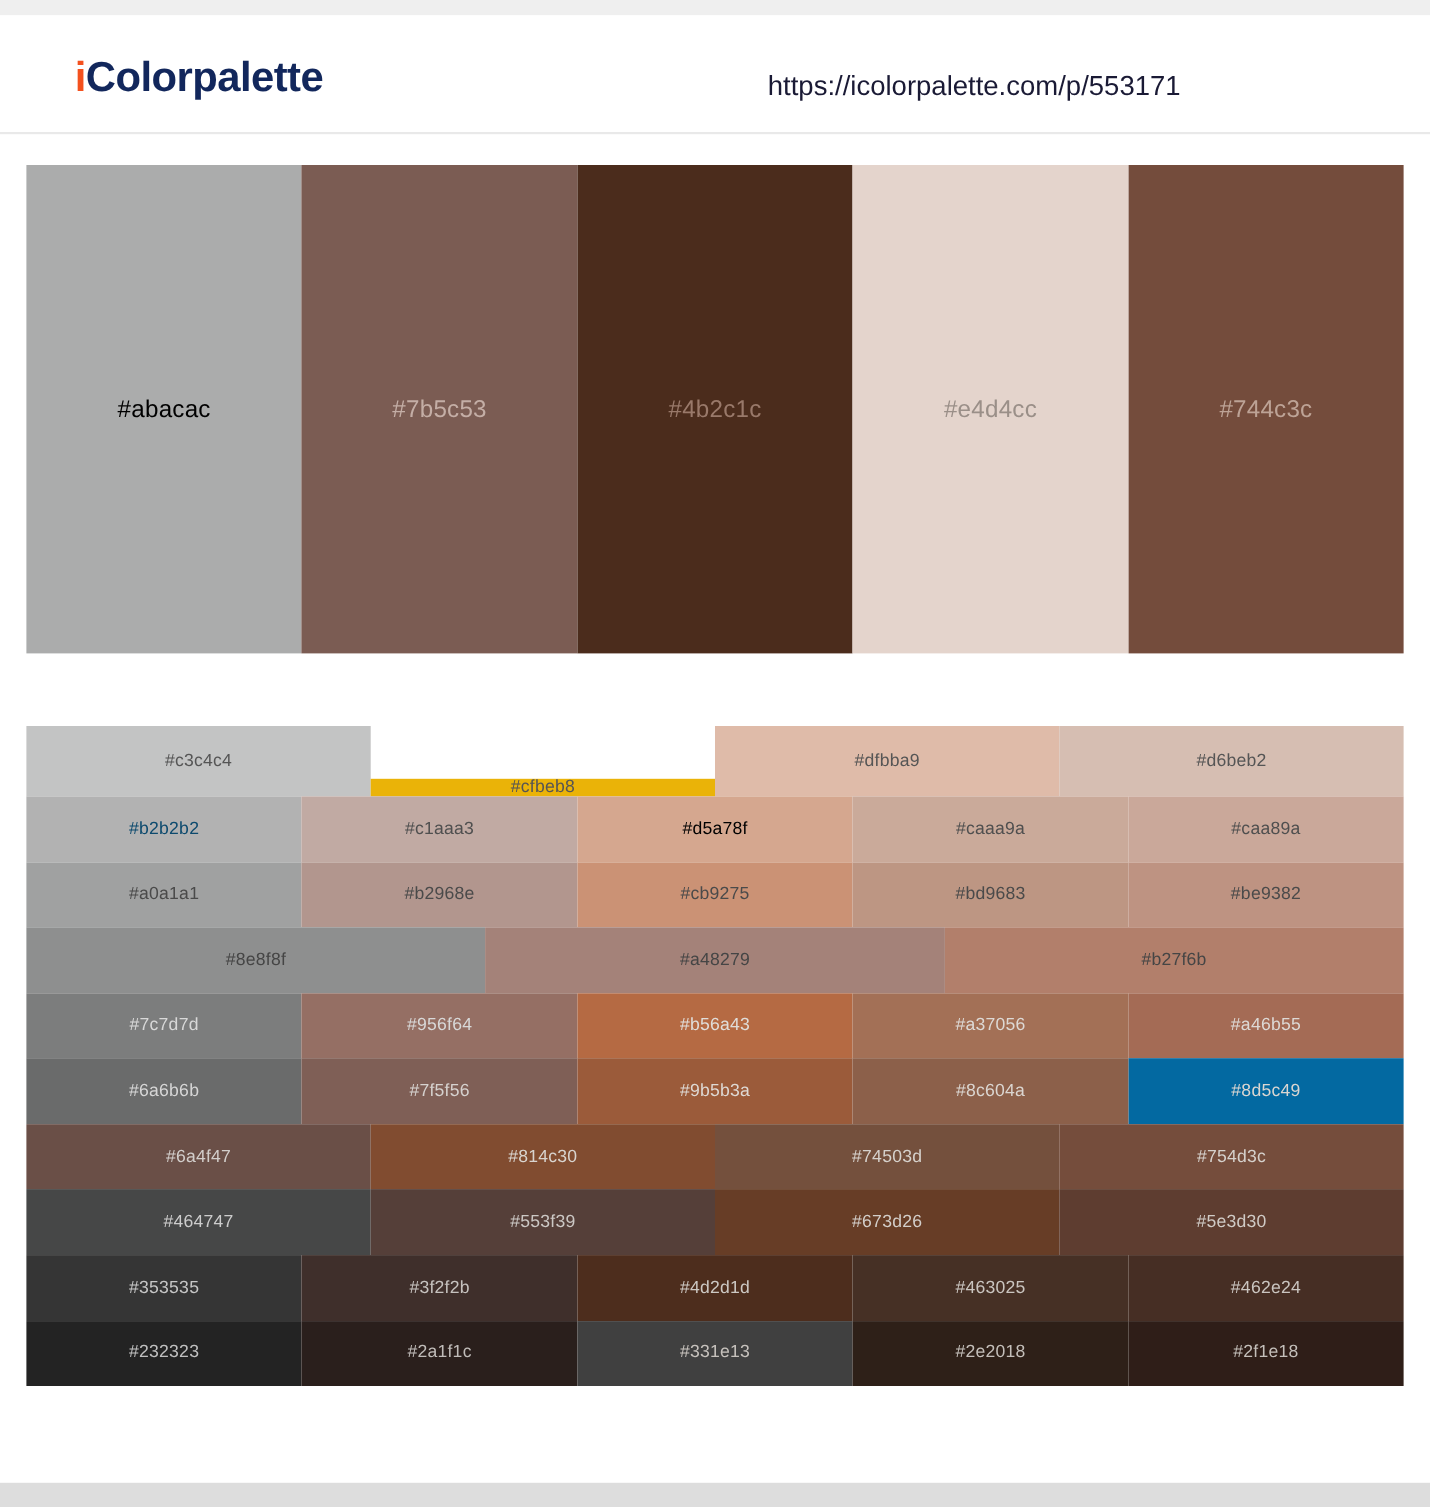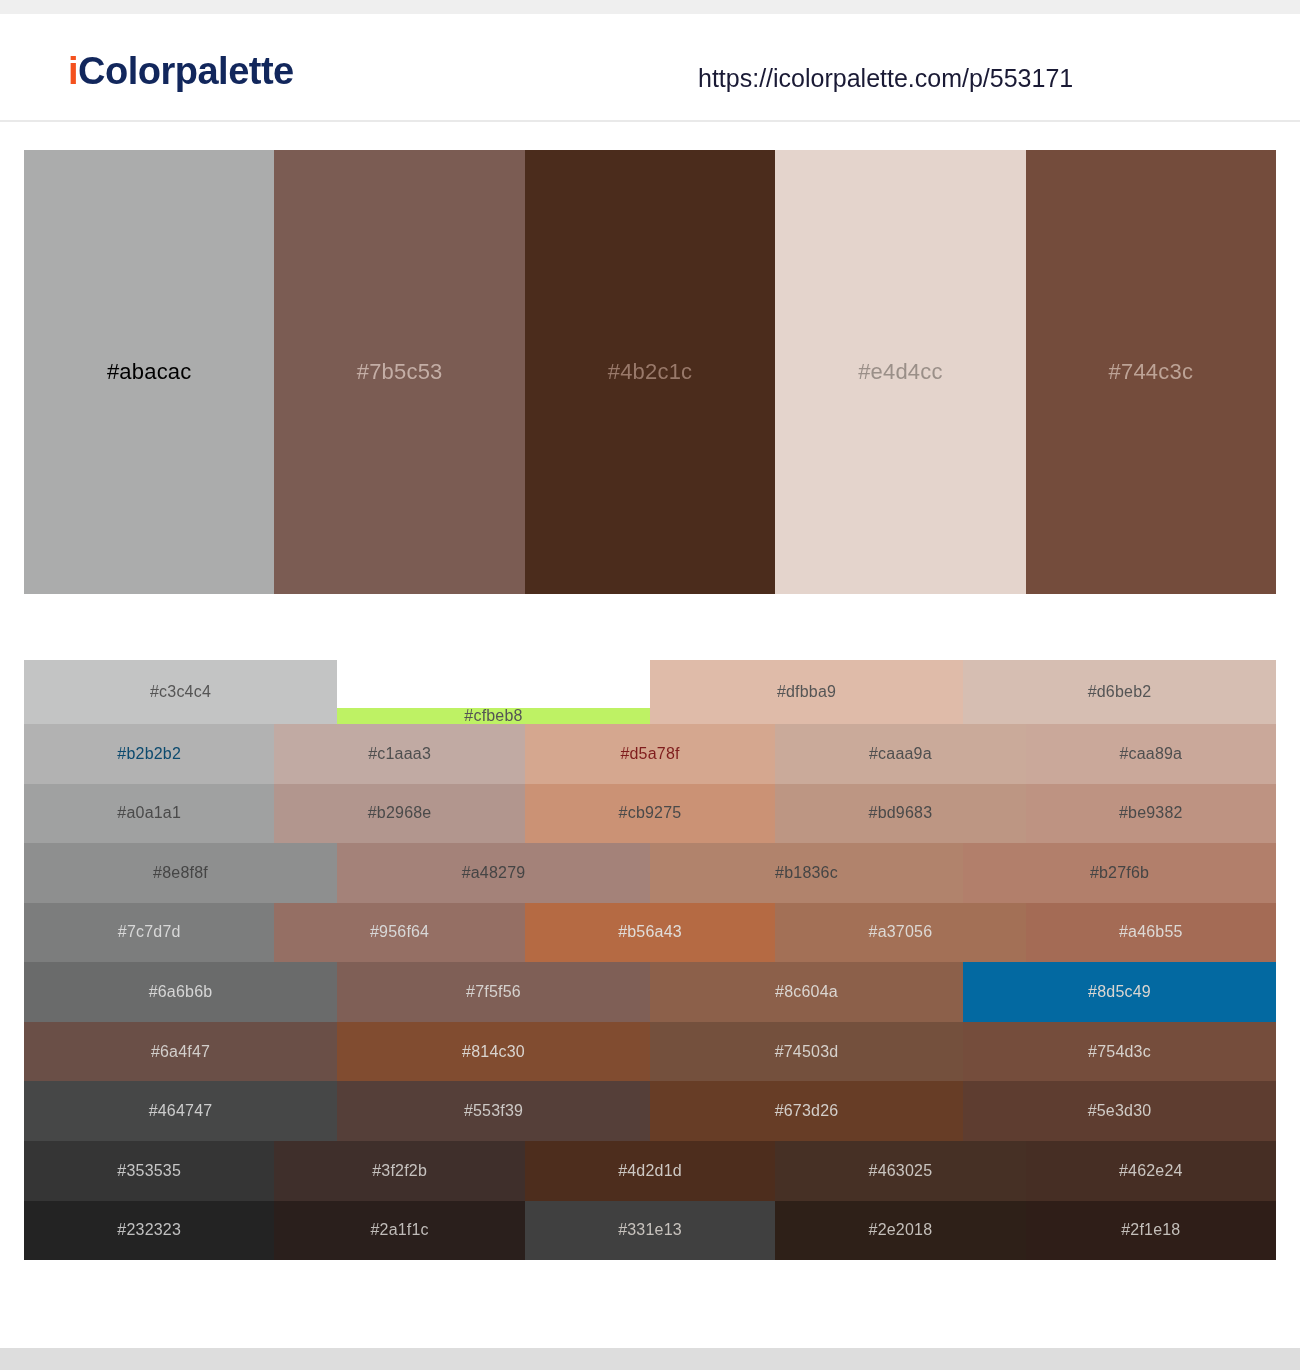--- a/index.html
+++ b/index.html
@@ -159,39 +159,39 @@
       <div class="palette-swatch" style="background: rgb(116, 76, 60);">
         <span class="hexlabel" style="color: rgb(189, 163, 150);">#744c3c</span>
       </div>
     </div>
 
   <div class="shades-grid">
       <div class="shade-row">
         <div class="shade-cell" style="background: rgb(195, 196, 196);">
           <span class="hexlabel" style="color: rgb(85, 85, 85);">#c3c4c4</span>
         </div>
-        <div class="shade-cell" style="background: #bef264; margin-top: 48px;">
+        <div class="shade-cell" style="background: #eab308; margin-top: 48px;">
           <span class="hexlabel" style="color: rgb(85, 85, 85);">#cfbeb8</span>
         </div>
         <div class="shade-cell" style="background: rgb(223, 187, 169);">
           <span class="hexlabel" style="color: rgb(85, 85, 85);">#dfbba9</span>
         </div>
         <div class="shade-cell" style="background: rgb(214, 190, 178);">
           <span class="hexlabel" style="color: rgb(85, 85, 85);">#d6beb2</span>
         </div>
       </div>
       <div class="shade-row">
         <div class="shade-cell" style="background: rgb(178, 178, 178);">
           <span class="hexlabel" style="color: #0c4a6e;">#b2b2b2</span>
         </div>
         <div class="shade-cell" style="background: rgb(193, 170, 163);">
           <span class="hexlabel" style="color: rgb(79, 79, 79);">#c1aaa3</span>
         </div>
         <div class="shade-cell" style="background: rgb(213, 167, 143);">
-          <span class="hexlabel" style="color: #7f1d1d;">#d5a78f</span>
+          <span class="hexlabel" style="color: #000000;">#d5a78f</span>
         </div>
         <div class="shade-cell" style="background: rgb(202, 170, 154);">
           <span class="hexlabel" style="color: rgb(79, 79, 79);">#caaa9a</span>
         </div>
         <div class="shade-cell" style="background: rgb(202, 168, 154);">
           <span class="hexlabel" style="color: rgb(79, 79, 79);">#caa89a</span>
         </div>
       </div>
       <div class="shade-row">
         <div class="shade-cell" style="background: rgb(160, 161, 161);">
@@ -210,23 +210,20 @@
           <span class="hexlabel" style="color: rgb(74, 74, 74);">#be9382</span>
         </div>
       </div>
       <div class="shade-row">
         <div class="shade-cell" style="background: rgb(142, 143, 143);">
           <span class="hexlabel" style="color: rgb(69, 69, 69);">#8e8f8f</span>
         </div>
         <div class="shade-cell" style="background: rgb(164, 130, 121);">
           <span class="hexlabel" style="color: rgb(69, 69, 69);">#a48279</span>
         </div>
-        <div class="shade-cell" style="background: rgb(177, 131, 108);">
-          <span class="hexlabel" style="color: rgb(69, 69, 69);">#b1836c</span>
-        </div>
         <div class="shade-cell" style="background: rgb(178, 127, 107);">
           <span class="hexlabel" style="color: rgb(69, 69, 69);">#b27f6b</span>
         </div>
       </div>
       <div class="shade-row">
         <div class="shade-cell" style="background: rgb(124, 125, 125);">
           <span class="hexlabel" style="color: rgb(216, 216, 216);">#7c7d7d</span>
         </div>
         <div class="shade-cell" style="background: rgb(149, 111, 100);">
           <span class="hexlabel" style="color: rgb(216, 216, 216);">#956f64</span>
@@ -241,20 +238,23 @@
           <span class="hexlabel" style="color: rgb(221, 217, 213);">#a46b55</span>
         </div>
       </div>
       <div class="shade-row">
         <div class="shade-cell" style="background: rgb(106, 107, 107);">
           <span class="hexlabel" style="color: rgb(214, 214, 214);">#6a6b6b</span>
         </div>
         <div class="shade-cell" style="background: rgb(127, 95, 86);">
           <span class="hexlabel" style="color: rgb(214, 210, 207);">#7f5f56</span>
         </div>
+        <div class="shade-cell" style="background: rgb(155, 91, 58);">
+          <span class="hexlabel" style="color: rgb(222, 217, 212);">#9b5b3a</span>
+        </div>
         <div class="shade-cell" style="background: rgb(140, 96, 74);">
           <span class="hexlabel" style="color: rgb(219, 214, 209);">#8c604a</span>
         </div>
         <div class="shade-cell" style="background: #0369a1;">
           <span class="hexlabel" style="color: rgb(219, 214, 209);">#8d5c49</span>
         </div>
       </div>
       <div class="shade-row">
         <div class="shade-cell" style="background: rgb(106, 79, 71);">
           <span class="hexlabel" style="color: rgb(210, 206, 203);">#6a4f47</span>

